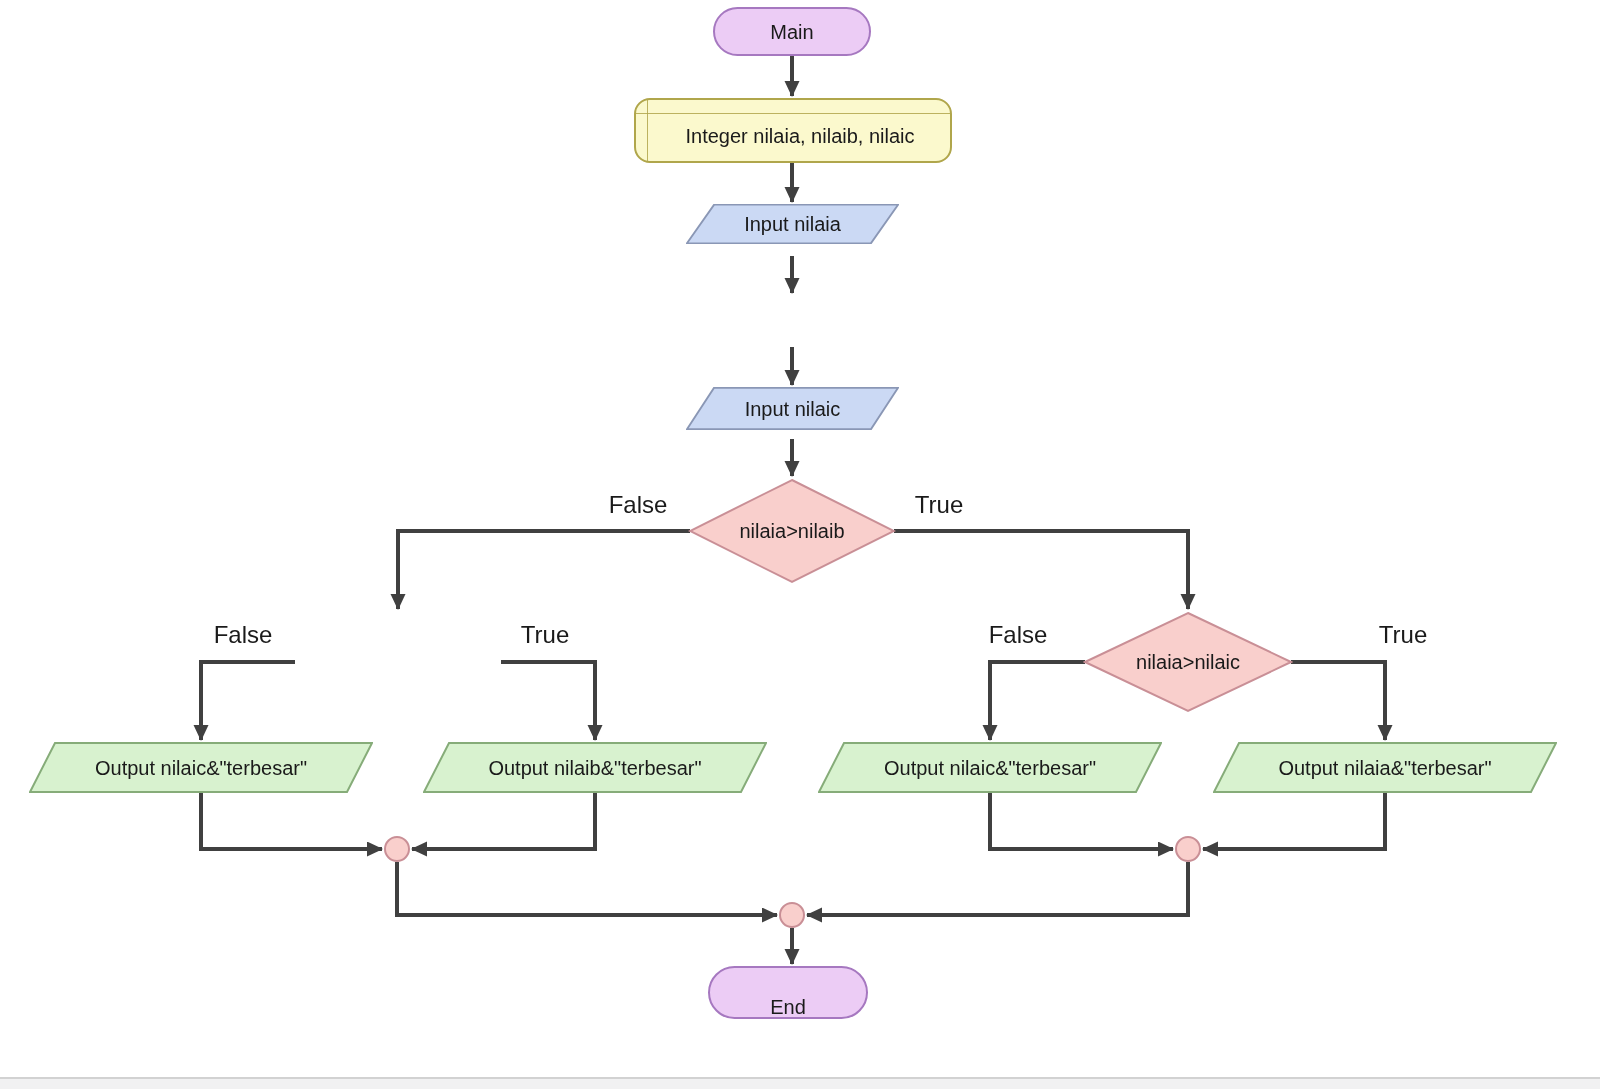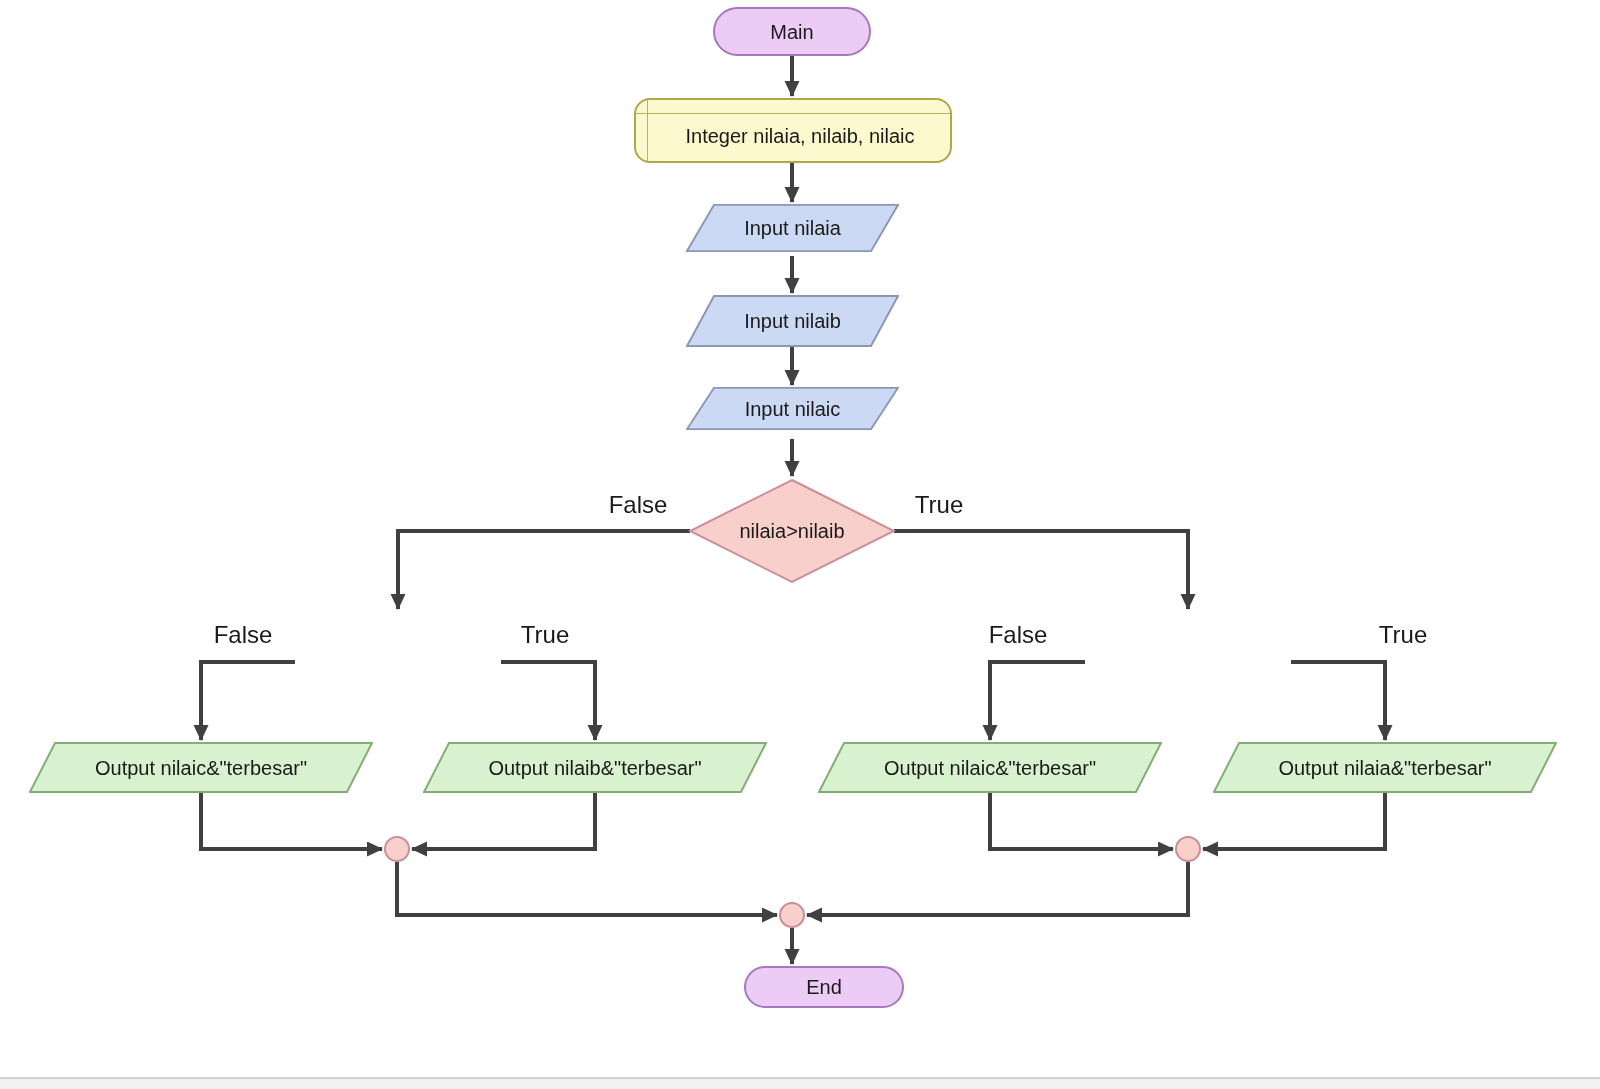--- a/index.html
+++ b/index.html
@@ -71,51 +71,51 @@
   <div class="node terminal stadium-main" style="left:713px;top:7px;width:158px;height:49px;">
     <span class="lbl">Main</span>
   </div>
 
   <div class="node declare" style="left:634px;top:98px;width:318px;height:65px;border-radius:16px;">
     <div class="declare-hline"></div>
     <div class="declare-vline"></div>
     <span class="lbl" style="padding-left:14px;padding-top:10px;">Integer nilaia, nilaib, nilaic</span>
   </div>
 
-  <div class="node" style="left:686px;top:204px;width:213px;height:48px;">
+  <div class="node" style="left:686px;top:204px;width:213px;height:40px;">
     <svg class="shape-svg" viewBox="0 0 213 52" preserveAspectRatio="none">
       <polygon class="poly-input" points="28,1 212,1 185,51 1,51"></polygon>
     </svg>
     <span class="lbl">Input nilaia</span>
-  </div>
-  <div class="node" style="left:686px;top:295px;width:213px;height:52px;">
-    <svg class="shape-svg" viewBox="0 0 213 52" preserveAspectRatio="none">
-      <polygon class="poly-input" points="28,1 212,1 185,51 1,51"></polygon>
-    </svg>
-    <span class="lbl">Input nilaib</span>
   </div>
   <div class="node" style="left:686px;top:387px;width:213px;height:43px;">
     <svg class="shape-svg" viewBox="0 0 213 52" preserveAspectRatio="none">
       <polygon class="poly-input" points="28,1 212,1 185,51 1,51"></polygon>
     </svg>
     <span class="lbl">Input nilaic</span>
   </div>
 
   <div class="node" style="left:688px;top:478px;width:208px;height:106px;">
     <svg class="shape-svg" viewBox="0 0 208 106" preserveAspectRatio="none">
       <polygon class="poly-decision" points="104,2 206,53 104,104 2,53"></polygon>
     </svg>
     <span class="lbl">nilaia&gt;nilaib</span>
   </div>
   <div class="branch-label" style="left:638px;top:505px;">False</div>
   <div class="branch-label" style="left:939px;top:505px;">True</div>
 
   <div class="branch-label" style="left:243px;top:635px;">False</div>
   <div class="branch-label" style="left:545px;top:635px;">True</div>
 
+  <div class="node" style="left:1083px;top:611px;width:210px;height:102px;">
+    <svg class="shape-svg" viewBox="0 0 210 102" preserveAspectRatio="none">
+      <polygon class="poly-decision" points="105,2 208,51 105,100 2,51"></polygon>
+    </svg>
+    <span class="lbl">nilaia&gt;nilaic</span>
+  </div>
   <div class="branch-label" style="left:1018px;top:635px;">False</div>
   <div class="branch-label" style="left:1403px;top:635px;">True</div>
 
   <div class="node" style="left:29px;top:742px;width:344px;height:51px;">
     <svg class="shape-svg" viewBox="0 0 344 51" preserveAspectRatio="none">
       <polygon class="poly-output" points="26,1 343,1 318,50 1,50"></polygon>
     </svg>
     <span class="lbl">Output nilaic&amp;"terbesar"</span>
   </div>
   <div class="node" style="left:423px;top:742px;width:344px;height:51px;">
@@ -134,19 +134,19 @@
     <svg class="shape-svg" viewBox="0 0 344 51" preserveAspectRatio="none">
       <polygon class="poly-output" points="26,1 343,1 318,50 1,50"></polygon>
     </svg>
     <span class="lbl">Output nilaia&amp;"terbesar"</span>
   </div>
 
   <div class="merge" style="left:384px;top:836px;"></div>
   <div class="merge" style="left:1175px;top:836px;"></div>
   <div class="merge" style="left:779px;top:902px;"></div>
 
-  <div class="node terminal stadium-end" style="left:744px;top:966px;width:160px;height:42px;">
+  <div class="node terminal stadium-end" style="left:708px;top:966px;width:160px;height:53px;align-items:flex-end;">
     <span class="lbl">End</span>
   </div>
 
 </div>
 
 <div id="hscrollbar"></div>
 
 </body></html>

